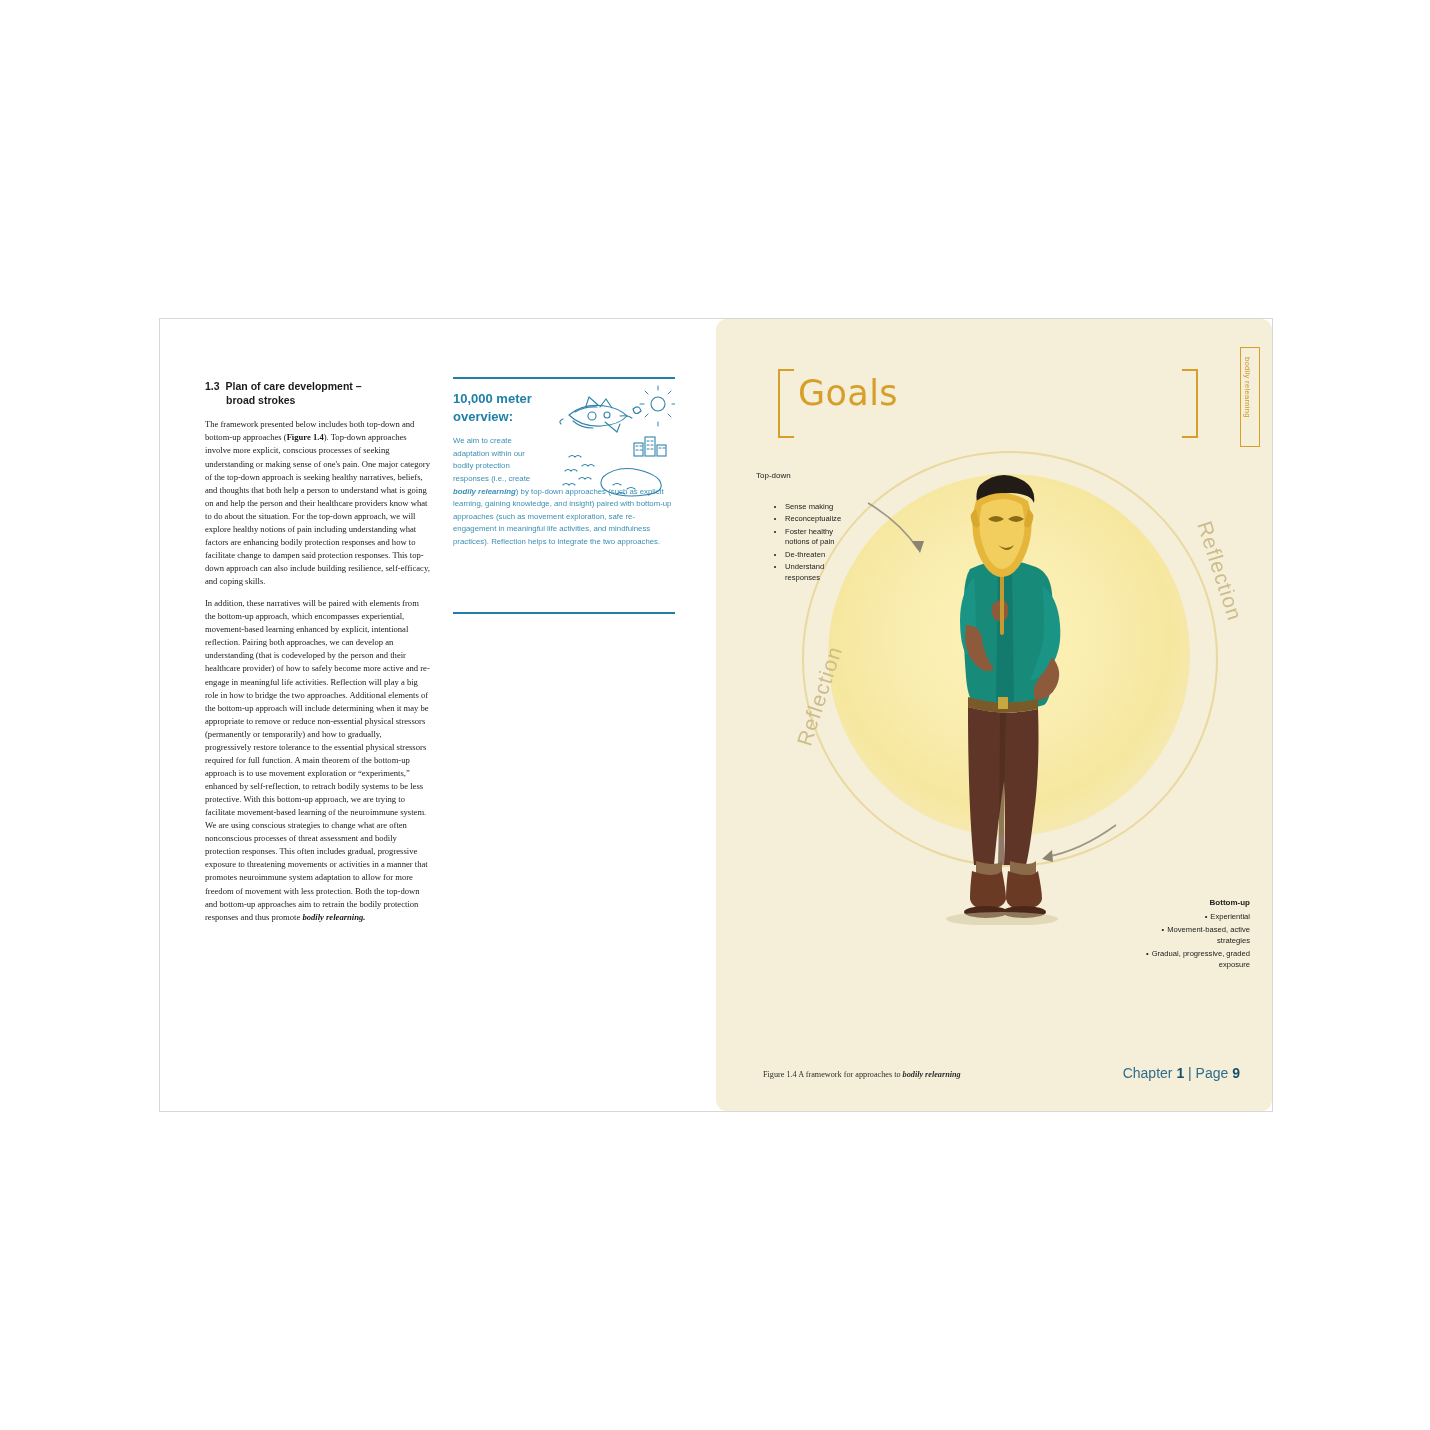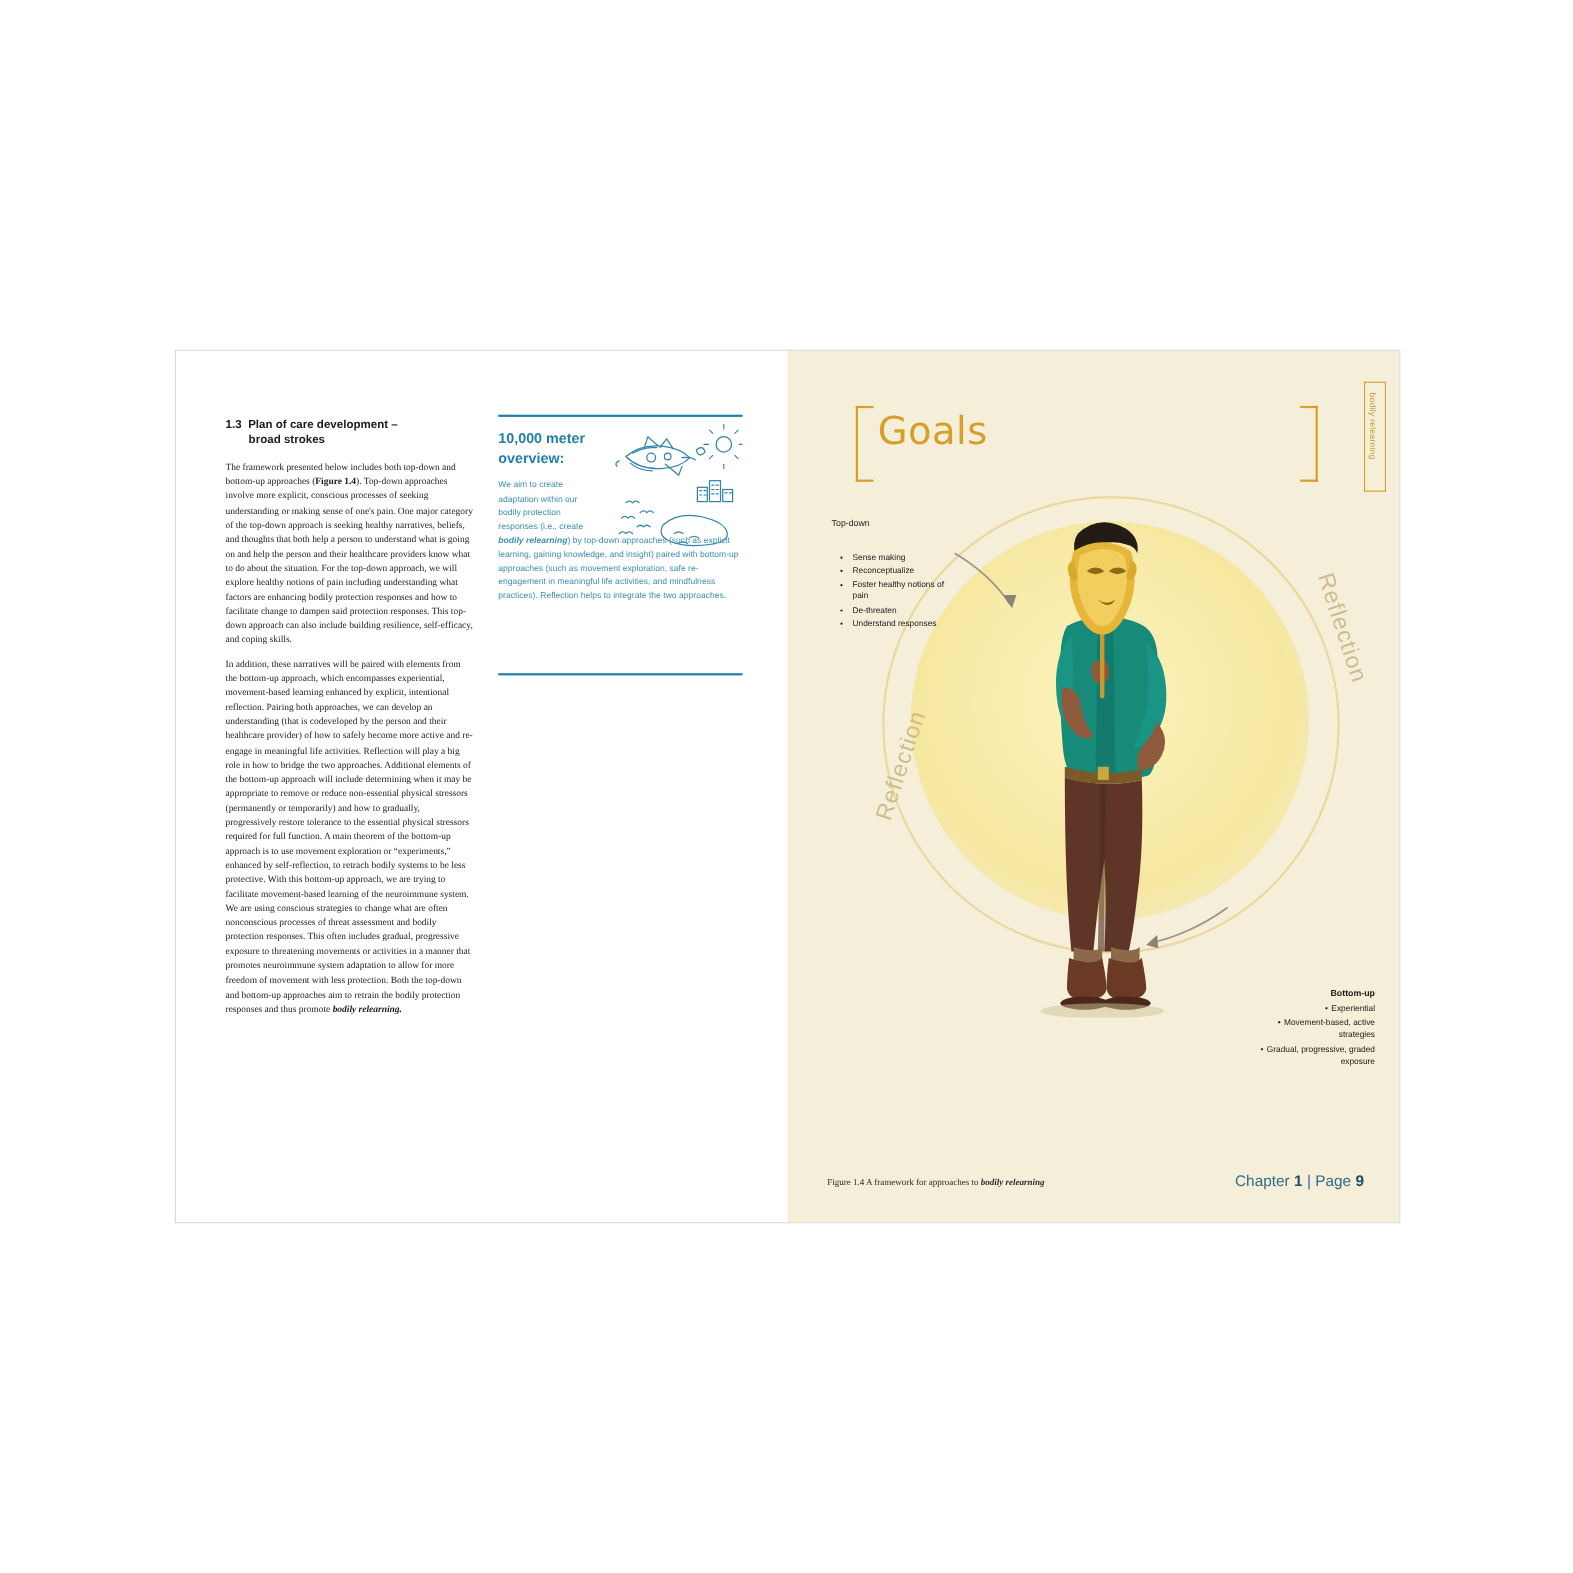--- a/index.html
+++ b/index.html
@@ -39,20 +39,21 @@
     height: 792px;
     background: #ffffff;
     box-sizing: border-box;
   }
   .page-right {
     position: relative;
     width: 556px;
     height: 792px;
     background: #f5eed8;
     box-sizing: border-box;
+    border-radius: 11px;
   }
 
   
   .col-text {
     position: absolute;
     left: 45px;
     top: 60px;
     width: 225px;
   }
   .sec-head {
@@ -232,21 +233,21 @@
     top: 42px;
     width: 120px;
   }
   .topdown .hd {
     font-size: 8px;
     font-weight: normal;
     color: #1b1b1b;
     margin-bottom: 22px;
   }
   .topdown ul {
-    margin: 8px;
+    margin: 18px;
     padding-left: 11px;
     font-size: 7.6px;
     line-height: 1.42;
     color: #1b1b1b;
   }
   .topdown li { margin-bottom: 1.5px; }
 
   .bottomup {
     position: absolute;
     right: 22px;
@@ -267,21 +268,21 @@
     margin-bottom: 2.5px;
     text-align: right;
   }
   .bottomup .itm .dot { margin-right: 3px; }
 
   
   .person { position: absolute; left: 186px; top: 28px; width: 200px; height: 468px; }
 
   .fig-caption {
     position: absolute;
-    left: 36px;
+    left: 47px;
     bottom: 32px;
     font-family: "Liberation Serif", serif;
     font-size: 8.2px;
     color: #2b2b2b;
   }
   .fig-caption i { font-style: italic; font-weight: bold; }
   .folio {
     position: absolute;
     right: 32px;
     bottom: 30px;

